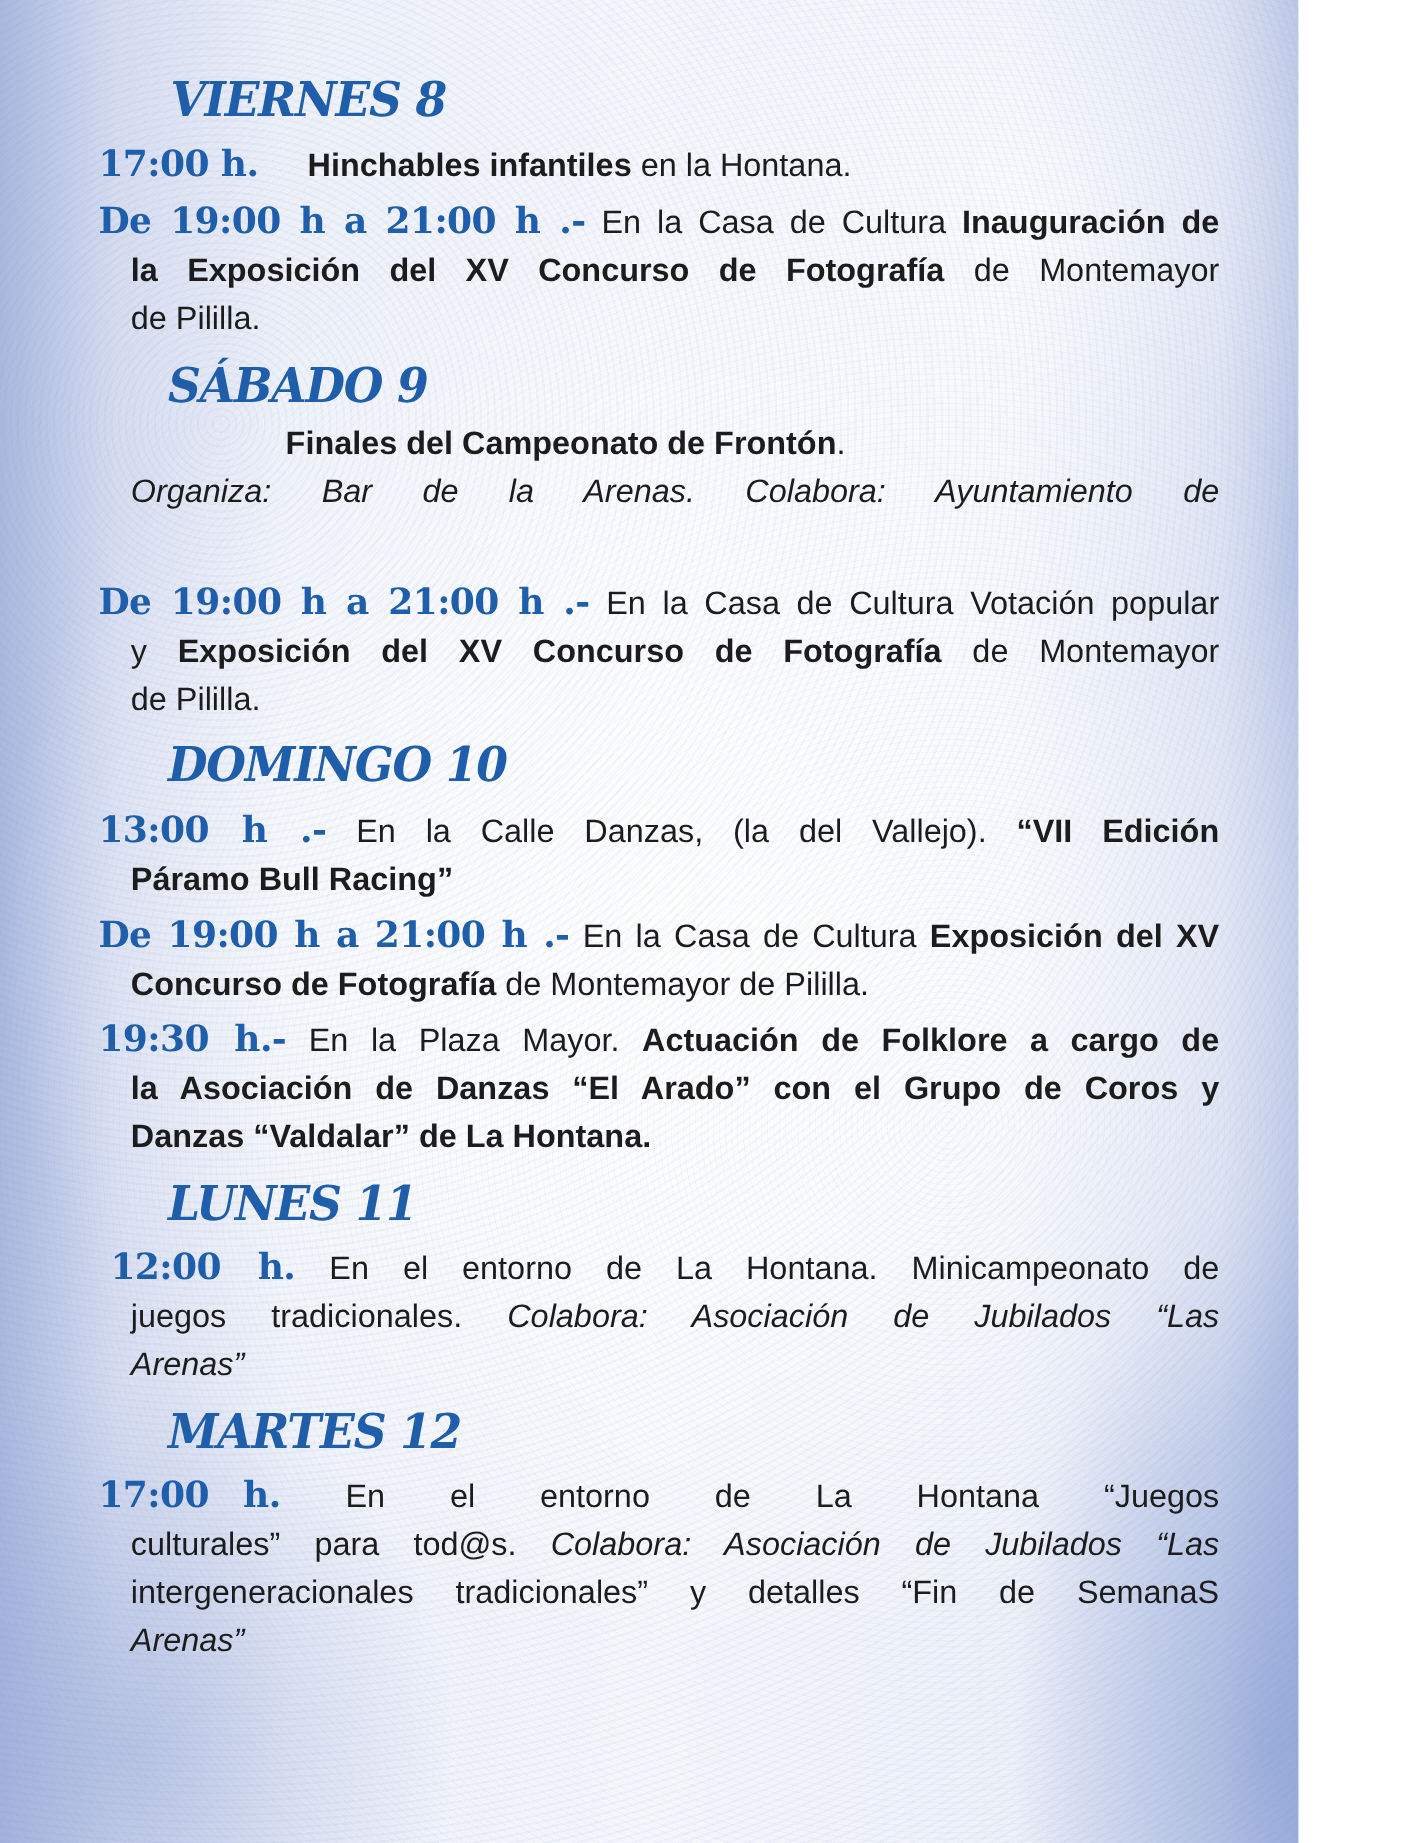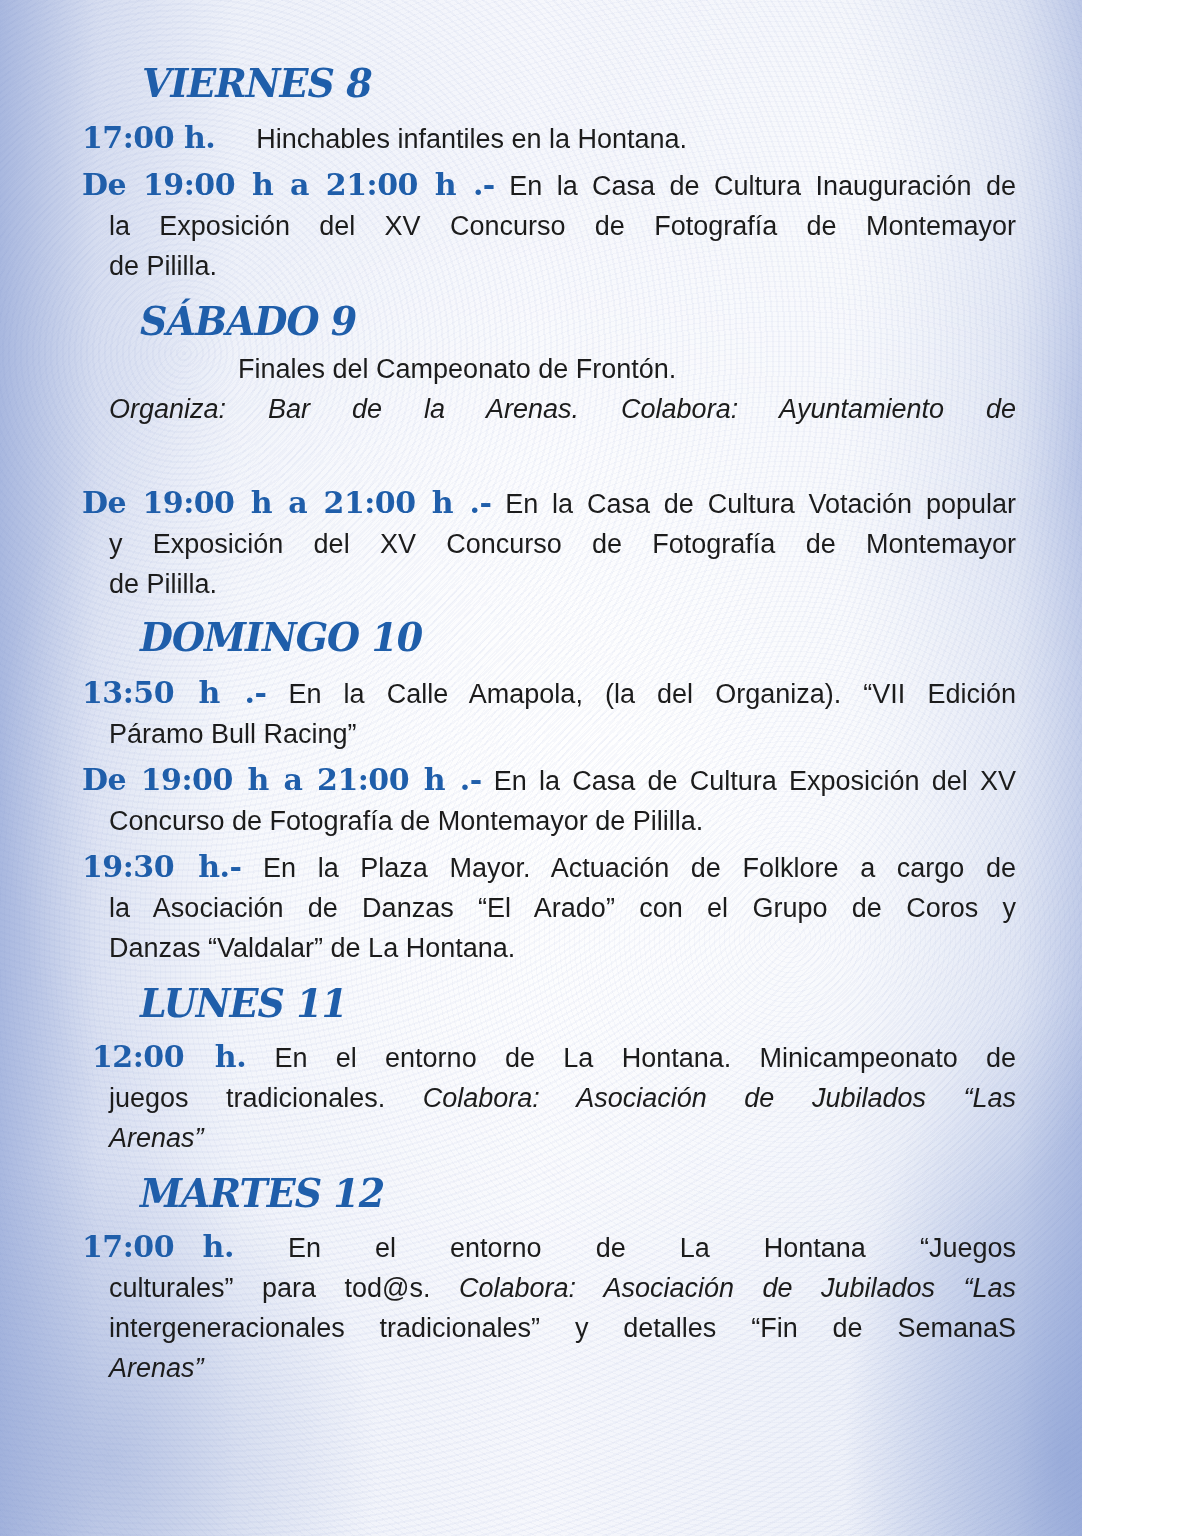--- a/index.html
+++ b/index.html
@@ -38,21 +38,21 @@
     .entry {
       position: absolute; left: 66px; width: 950px;
       font-size: 27px; line-height: 40px; color: #1c1c1c;
       text-align: justify;
     }
     .entry .indent { display: block; padding-left: 43px; }
     .time {
       font-family: "DejaVu Serif", serif; font-weight: bold;
       color: #1f5eaa; font-size: 30px; letter-spacing: -0.5px; margin-left: 16px;
     }
-    .b { font-weight: normal; }
+    .b { font-weight: bold; }
     .i { font-style: italic; }
     .line { display: block; }
     .just { text-align-last: justify; }
   </style>
 </head>
 <body>
 
 <div class="page"></div>
 
 <div class="content">
@@ -93,21 +93,21 @@
     <span class="indent just">
       <span>y  </span><span class="b">Exposición del XV Concurso de Fotografía</span><span> de Montemayor</span>
     </span>
     <span class="indent">de Pililla.</span>
   </div>
 
   <div class="day" style="left:140px; top:614px;">DOMINGO 10</div>
 
   <div class="entry" style="top:673px;">
     <span class="line just">
-      <span class="time">13:50 h .-</span><span> En la Calle Amapola, (la del Organiza). </span><span class="b">“VII Edición</span>
+      <span class="time">13:00 h .-</span><span> En la Calle Danzas, (la del Vallejo). </span><span class="b">“VII Edición</span>
     </span>
     <span class="indent b">Páramo Bull Racing”</span>
   </div>
 
   <div class="entry" style="top:760px;">
     <span class="line just">
       <span class="time">De 19:00 h a 21:00 h .-</span><span> En la Casa de Cultura </span><span class="b">Exposición del XV</span>
     </span>
     <span class="indent">
       <span class="b">Concurso de Fotografía</span><span> de Montemayor de Pililla.</span>

